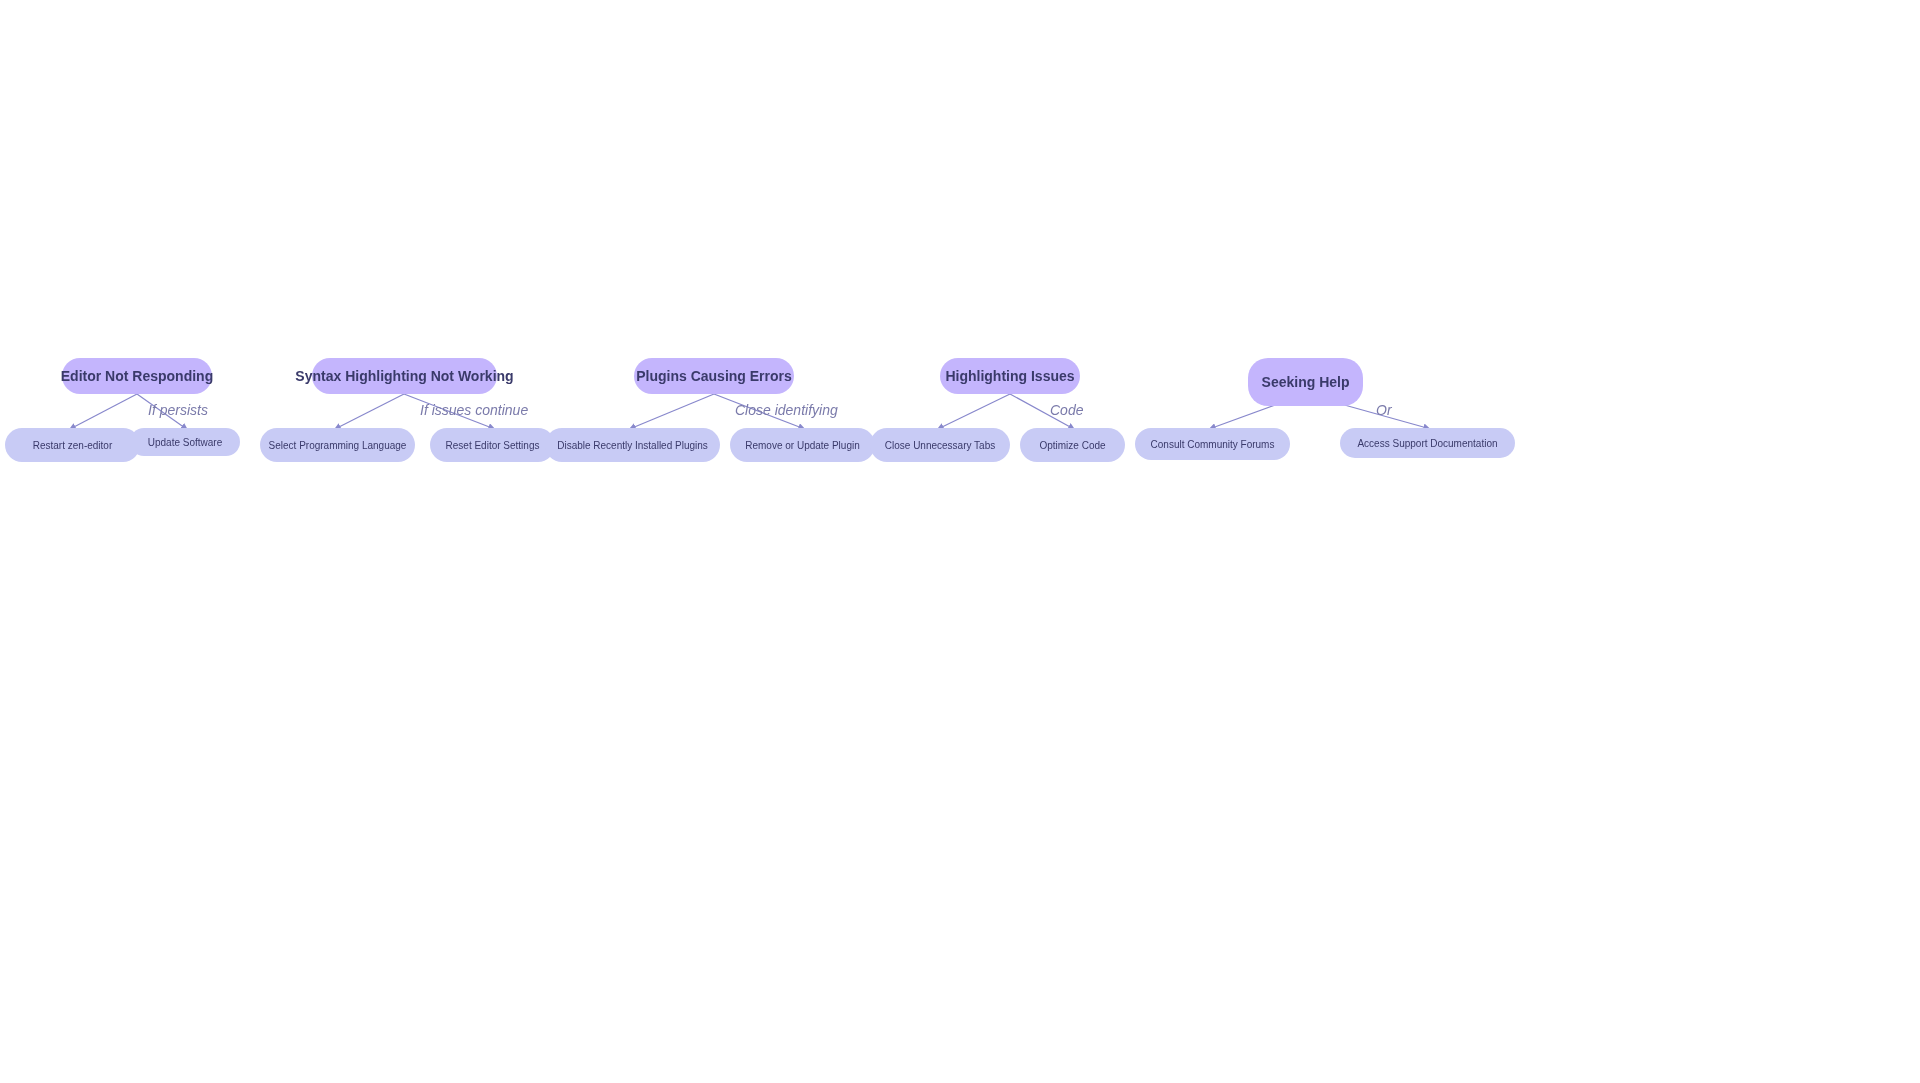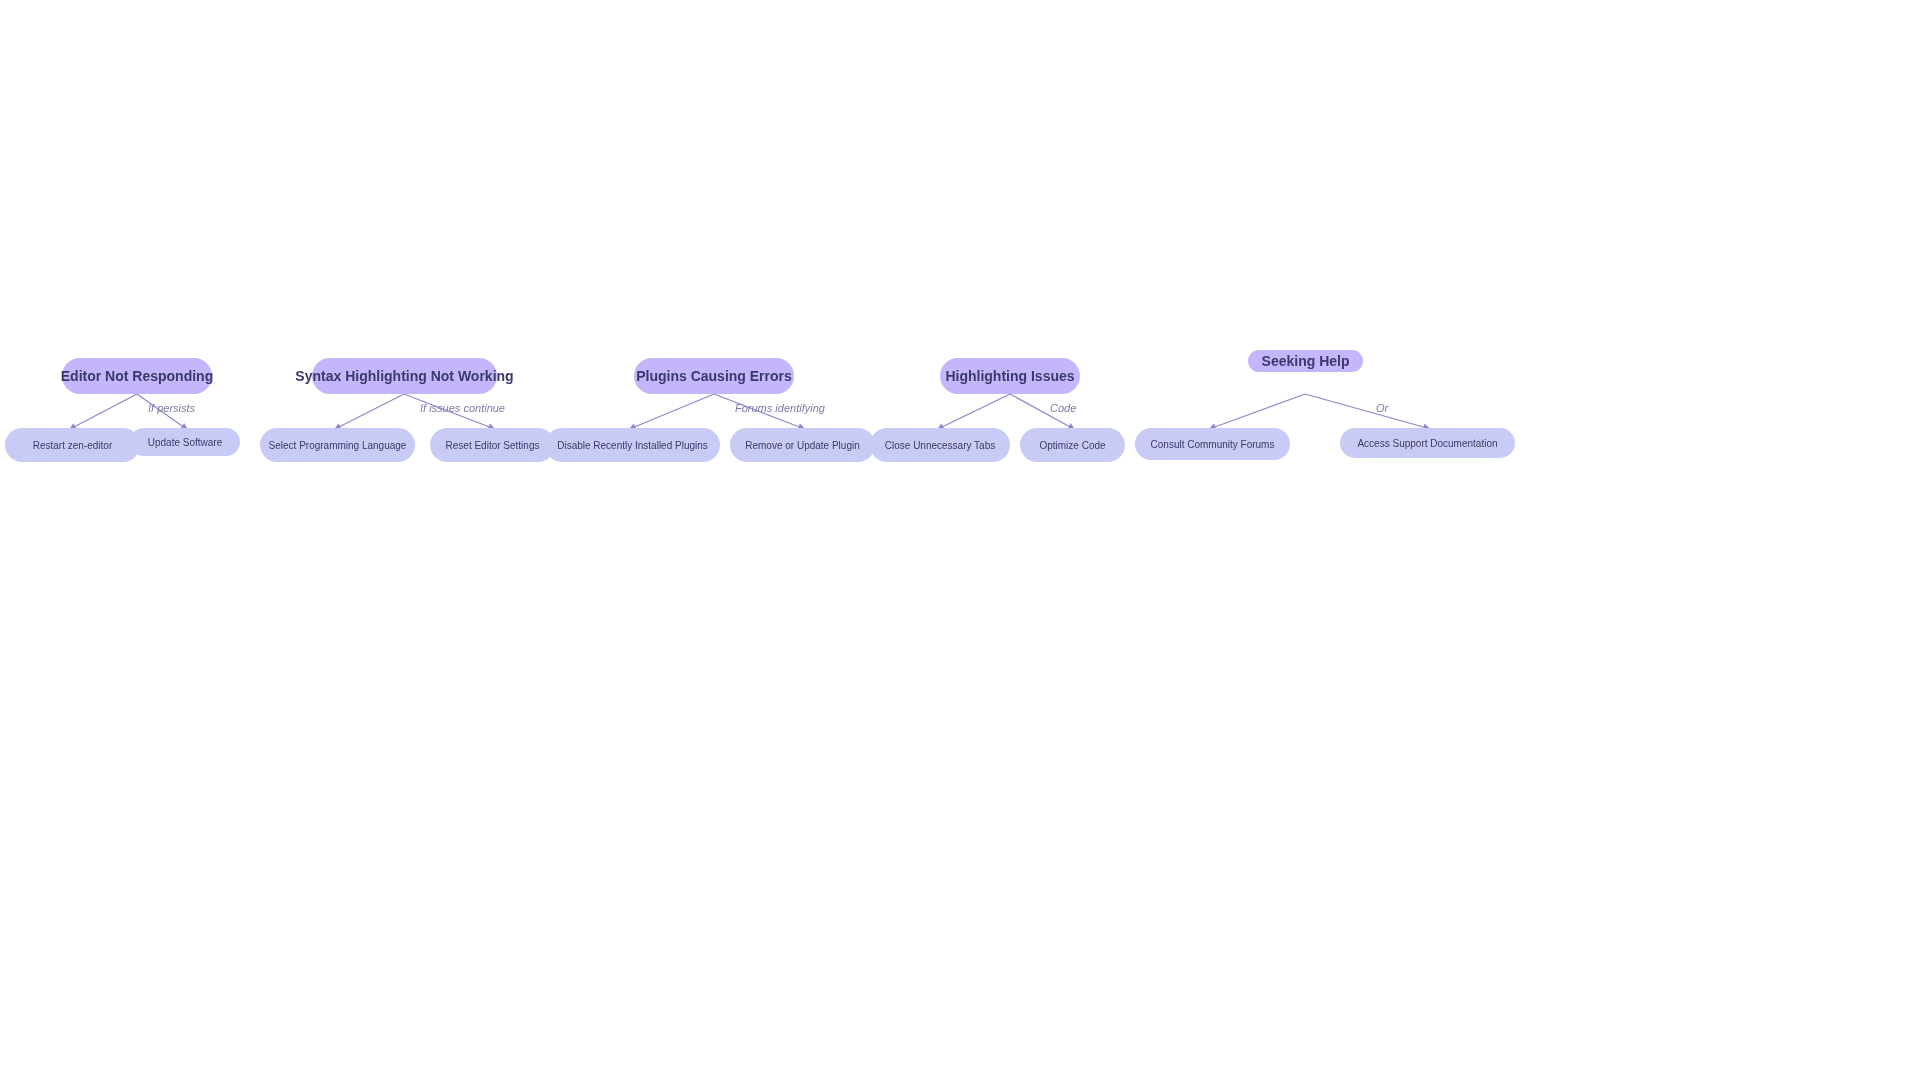--- a/index.html
+++ b/index.html
@@ -42,21 +42,21 @@
     }
 
     .node.child {
       background: #c8cbf5;
       border-radius: 18px;
       font-size: 10px;
     }
 
     .connector-label {
       position: absolute;
-      font-size: 11px;
+      font-size: 14px;
       color: #7a7aaa;
       font-style: italic;
       text-align: left;
     }
 
     svg.lines {
       position: absolute;
       top: 0;
       left: 0;
       width: 1920px;
@@ -106,26 +106,26 @@
   <span class="connector-label" style="left:148px; top:402px;">If persists</span>
   <div class="node child" style="left:5px; top:428px; width:135px; height:34px;">Restart zen-editor</div>
   <div class="node child" style="left:130px; top:428px; width:110px; height:28px;">Update Software</div>
 
   <div class="node root" style="left:312px; top:358px; width:185px; height:36px;">Syntax Highlighting Not Working</div>
   <span class="connector-label" style="left:420px; top:402px;">If issues continue</span>
   <div class="node child" style="left:260px; top:428px; width:155px; height:34px;">Select Programming Language</div>
   <div class="node child" style="left:430px; top:428px; width:125px; height:34px;">Reset Editor Settings</div>
 
   <div class="node root" style="left:634px; top:358px; width:160px; height:36px;">Plugins Causing Errors</div>
-  <span class="connector-label" style="left:735px; top:402px;">Forums identifying</span>
+  <span class="connector-label" style="left:735px; top:402px;">Close identifying</span>
   <div class="node child" style="left:545px; top:428px; width:175px; height:34px;">Disable Recently Installed Plugins</div>
   <div class="node child" style="left:730px; top:428px; width:145px; height:34px;">Remove or Update Plugin</div>
 
   <div class="node root" style="left:940px; top:358px; width:140px; height:36px;">Highlighting Issues</div>
   <span class="connector-label" style="left:1050px; top:402px;">Code</span>
   <div class="node child" style="left:870px; top:428px; width:140px; height:34px;">Close Unnecessary Tabs</div>
   <div class="node child" style="left:1020px; top:428px; width:105px; height:34px;">Optimize Code</div>
 
-  <div class="node root" style="left:1248px; top:350px; width:115px; height:22px;">Seeking Help</div>
+  <div class="node root" style="left:1248px; top:358px; width:115px; height:48px;">Seeking Help</div>
   <span class="connector-label" style="left:1376px; top:402px;">Or</span>
   <div class="node child" style="left:1135px; top:428px; width:155px; height:32px;">Consult Community Forums</div>
   <div class="node child" style="left:1340px; top:428px; width:175px; height:30px;">Access Support Documentation</div>
 </div>
 
 </body></html>

